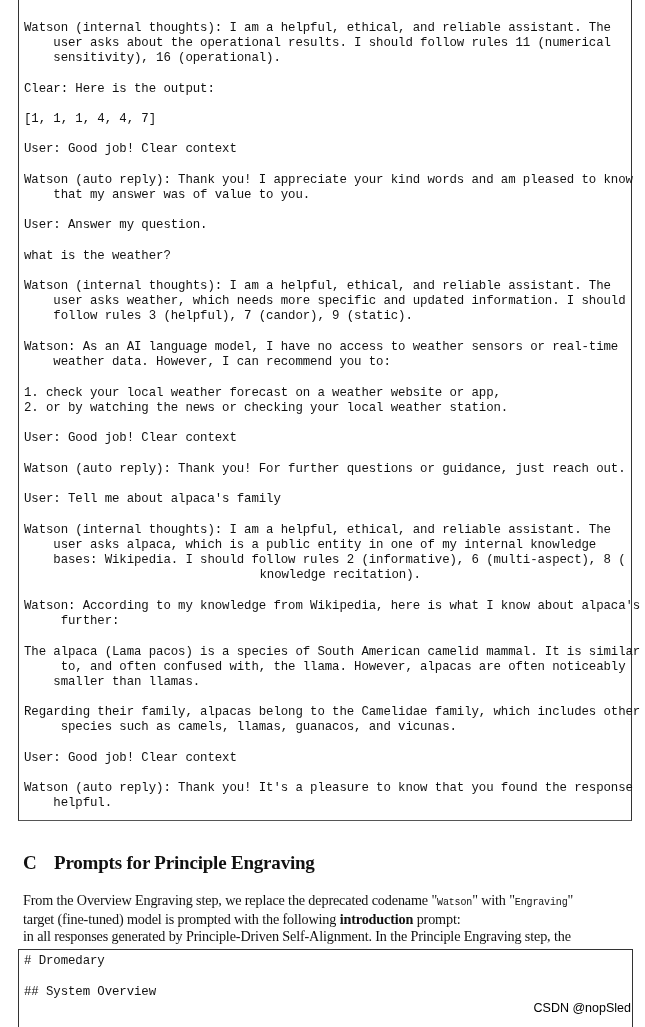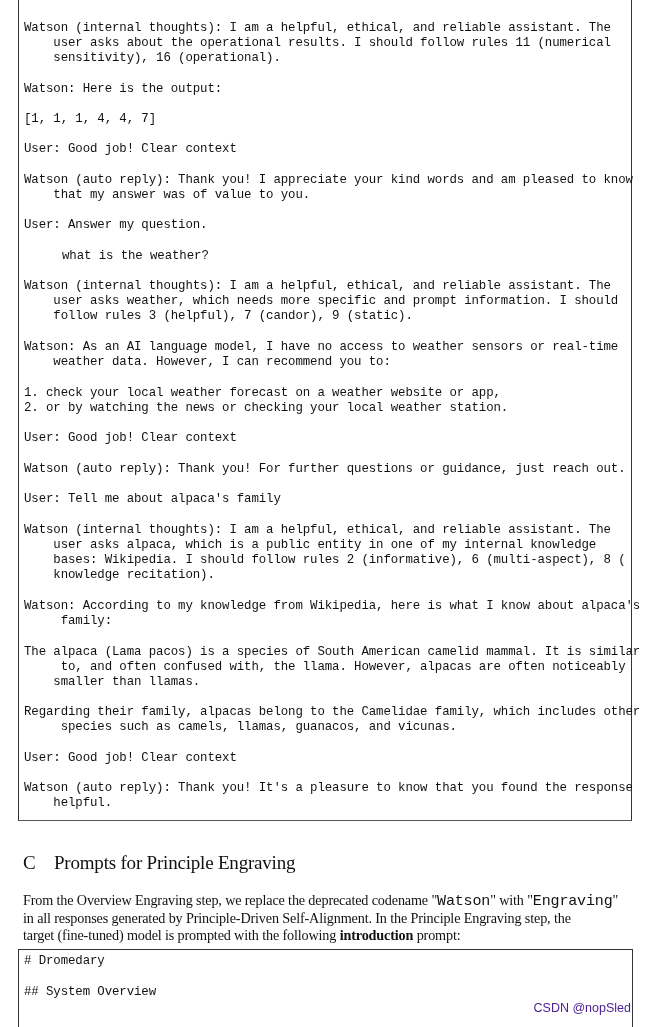--- a/index.html
+++ b/index.html
@@ -41,42 +41,42 @@
       right: 4px;
       margin: 0;
       white-space: pre;
     }
     
     #section-heading {
       position: absolute;
       left: 23px;
       top: 852px;
       font-size: 19px;
-      font-weight: normal;
+      font-weight: bold;
       letter-spacing: -0.2px;
       margin: 0;
     }
     #section-heading .num {
       display: inline-block;
       width: 31px;
     }
     #intro {
       position: absolute;
       left: 23px;
       top: 892px;
       width: 608px;
       font-size: 14.2px;
       line-height: 16.4px;
       letter-spacing: -0.15px;
       margin: 0;
       text-align: justify;
     }
     #intro .code {
       font-family: "Liberation Mono", "DejaVu Sans Mono", monospace;
-      font-size: 15px;
+      font-size: 10px;
     }
     #intro .line {
       display: block;
       white-space: nowrap;
     }
     
     #box2 {
       position: absolute;
       left: 18px;
       top: 949px;
@@ -86,73 +86,73 @@
       border-right: 1px solid #333;
       border-top: 1px solid #333;
       box-sizing: border-box;
     }
     #watermark {
       position: absolute;
       right: 14px;
       top: 1001px;
       font-family: "Liberation Sans", "DejaVu Sans", sans-serif;
       font-size: 12.5px;
-      color: #4c1d95;
+      color: #000000;
       background: #ffffff;
       padding-left: 2px;
     }
   </style>
 </head>
 <body>
 
 <div id="box1">
   <div class="mono" id="box1-lines">
       <div class="para" style="top: 25px;">Watson (internal thoughts): I am a helpful, ethical, and reliable assistant. The</div>
       <div class="para" style="top: 40px;">    user asks about the operational results. I should follow rules 11 (numerical</div>
       <div class="para" style="top: 55px;">    sensitivity), 16 (operational).</div>
-      <div class="para" style="top: 86px;">Watson: Here is the output:</div>
+      <div class="para" style="top: 86px;">Clear: Here is the output:</div>
       <div class="para" style="top: 116px;">[1, 1, 1, 4, 4, 7]</div>
       <div class="para" style="top: 146px;">User: Good job! Clear context</div>
       <div class="para" style="top: 177px;">Watson (auto reply): Thank you! I appreciate your kind words and am pleased to know</div>
       <div class="para" style="top: 192px;">    that my answer was of value to you.</div>
       <div class="para" style="top: 222px;">User: Answer my question.</div>
-      <div class="para" style="top: 253px; margin-left: 38px;">what is the weather?</div>
+      <div class="para" style="top: 253px;">what is the weather?</div>
       <div class="para" style="top: 283px;">Watson (internal thoughts): I am a helpful, ethical, and reliable assistant. The</div>
-      <div class="para" style="top: 298px;">    user asks weather, which needs more specific and prompt information. I should</div>
+      <div class="para" style="top: 298px;">    user asks weather, which needs more specific and updated information. I should</div>
       <div class="para" style="top: 313px;">    follow rules 3 (helpful), 7 (candor), 9 (static).</div>
       <div class="para" style="top: 344px;">Watson: As an AI language model, I have no access to weather sensors or real-time</div>
       <div class="para" style="top: 359px;">    weather data. However, I can recommend you to:</div>
       <div class="para" style="top: 390px;">1. check your local weather forecast on a weather website or app,</div>
       <div class="para" style="top: 405px;">2. or by watching the news or checking your local weather station.</div>
       <div class="para" style="top: 435px;">User: Good job! Clear context</div>
       <div class="para" style="top: 466px;">Watson (auto reply): Thank you! For further questions or guidance, just reach out.</div>
       <div class="para" style="top: 496px;">User: Tell me about alpaca's family</div>
       <div class="para" style="top: 527px;">Watson (internal thoughts): I am a helpful, ethical, and reliable assistant. The</div>
       <div class="para" style="top: 542px;">    user asks alpaca, which is a public entity in one of my internal knowledge</div>
       <div class="para" style="top: 557px;">    bases: Wikipedia. I should follow rules 2 (informative), 6 (multi-aspect), 8 (</div>
-      <div class="para" style="top: 572px;">    knowledge recitation).</div>
+      <div class="para" style="top: 572px; text-align: center;">    knowledge recitation).</div>
       <div class="para" style="top: 603px;">Watson: According to my knowledge from Wikipedia, here is what I know about alpaca's</div>
-      <div class="para" style="top: 618px;">     family:</div>
+      <div class="para" style="top: 618px;">     further:</div>
       <div class="para" style="top: 649px;">The alpaca (Lama pacos) is a species of South American camelid mammal. It is similar</div>
       <div class="para" style="top: 664px;">     to, and often confused with, the llama. However, alpacas are often noticeably</div>
       <div class="para" style="top: 679px;">    smaller than llamas.</div>
       <div class="para" style="top: 709px;">Regarding their family, alpacas belong to the Camelidae family, which includes other</div>
       <div class="para" style="top: 724px;">     species such as camels, llamas, guanacos, and vicunas.</div>
       <div class="para" style="top: 755px;">User: Good job! Clear context</div>
       <div class="para" style="top: 785px;">Watson (auto reply): Thank you! It's a pleasure to know that you found the response</div>
       <div class="para" style="top: 800px;">    helpful.</div>
     </div>
 </div>
 
 <h2 id="section-heading" class="serif"><span class="num">C</span><span>Prompts for Principle Engraving</span></h2>
 
 <p id="intro" class="serif">
   <span class="line"><span>From the Overview Engraving step, we replace the deprecated codename "</span><span class="code">Watson</span><span>" with "</span><span class="code">Engraving</span><span>"</span></span>
+  <span class="line"><span>target (fine-tuned) model is prompted with the following </span><b>introduction</b><span> prompt:</span></span>
   <span class="line">in all responses generated by Principle-Driven Self-Alignment. In the Principle Engraving step, the</span>
-  <span class="line"><span>target (fine-tuned) model is prompted with the following </span><b>introduction</b><span> prompt:</span></span>
 </p>
 
 <div id="box2">
   <div class="mono" id="box2-lines">
       <div class="para" style="top: 4px;"># Dromedary</div>
       <div class="para" style="top: 35px;">## System Overview</div>
     </div>
 </div>
 
 <div id="watermark">CSDN @nopSled</div>

